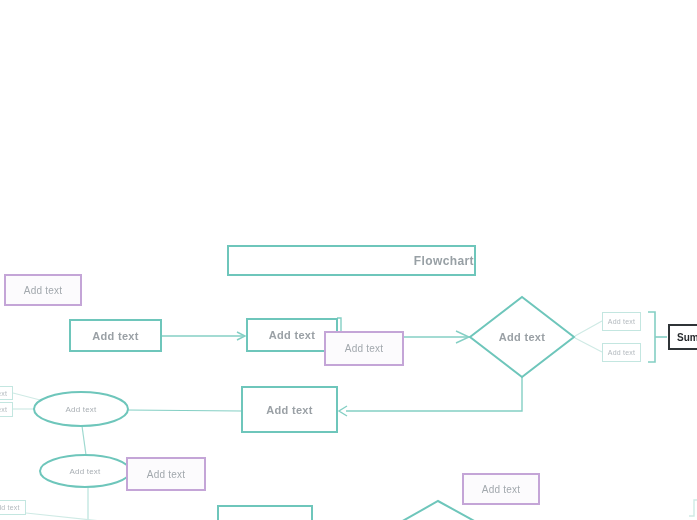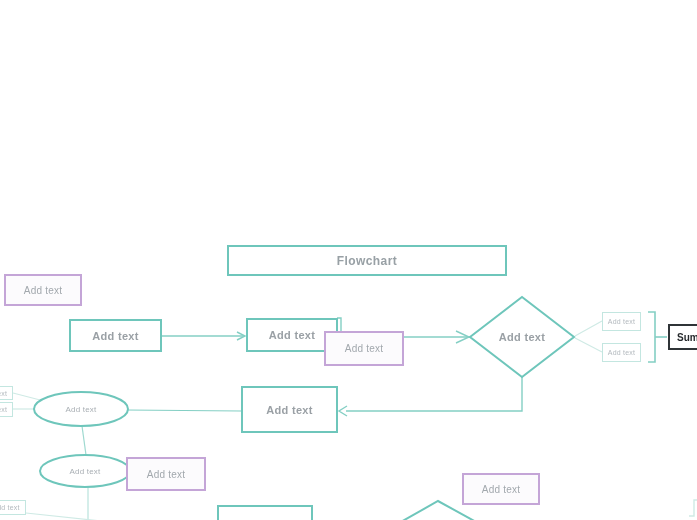--- a/index.html
+++ b/index.html
@@ -100,21 +100,21 @@
 
     <g stroke="#6ec6bb" stroke-width="2" fill="none">
       <polyline points="399,523 438,501 478,523"></polyline>
     </g>
 
     <g stroke="#cfeae5" stroke-width="1.4" fill="none">
       <polyline points="697,500 694,500 694,516 689,516"></polyline>
     </g>
   </svg>
 
-  <div class="node title-box" style="left:227px;top:245px;width:280px;height:31px;">
+  <div class="node title-box" style="left:227px;top:245px;width:249px;height:31px;justify-content:flex-end;">
     <span>Flowchart</span>
   </div>
 
   <div class="node purple-box" style="left:4px;top:274px;width:78px;height:32px;">
     <span>Add text</span>
   </div>
 
   <div class="node teal-box" style="left:69px;top:319px;width:93px;height:33px;">
     <span>Add text</span>
   </div>

